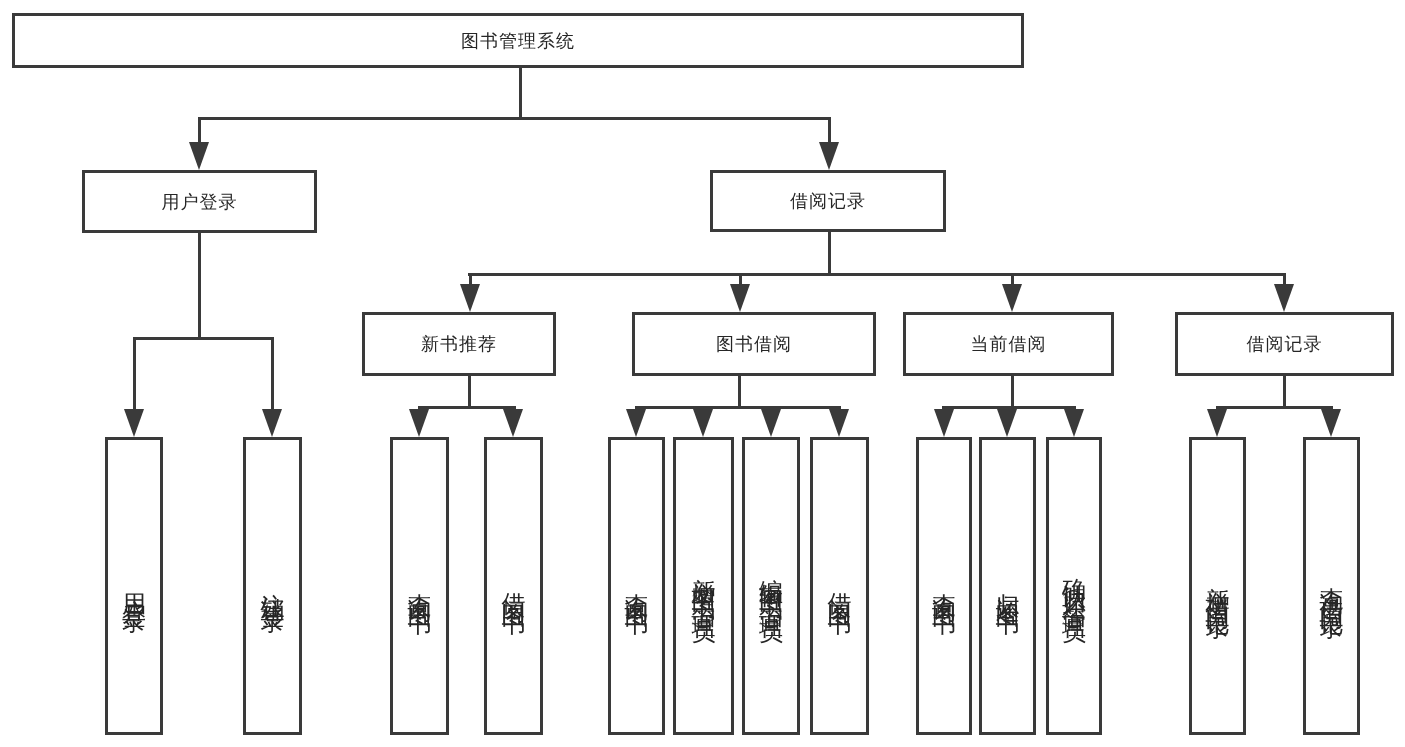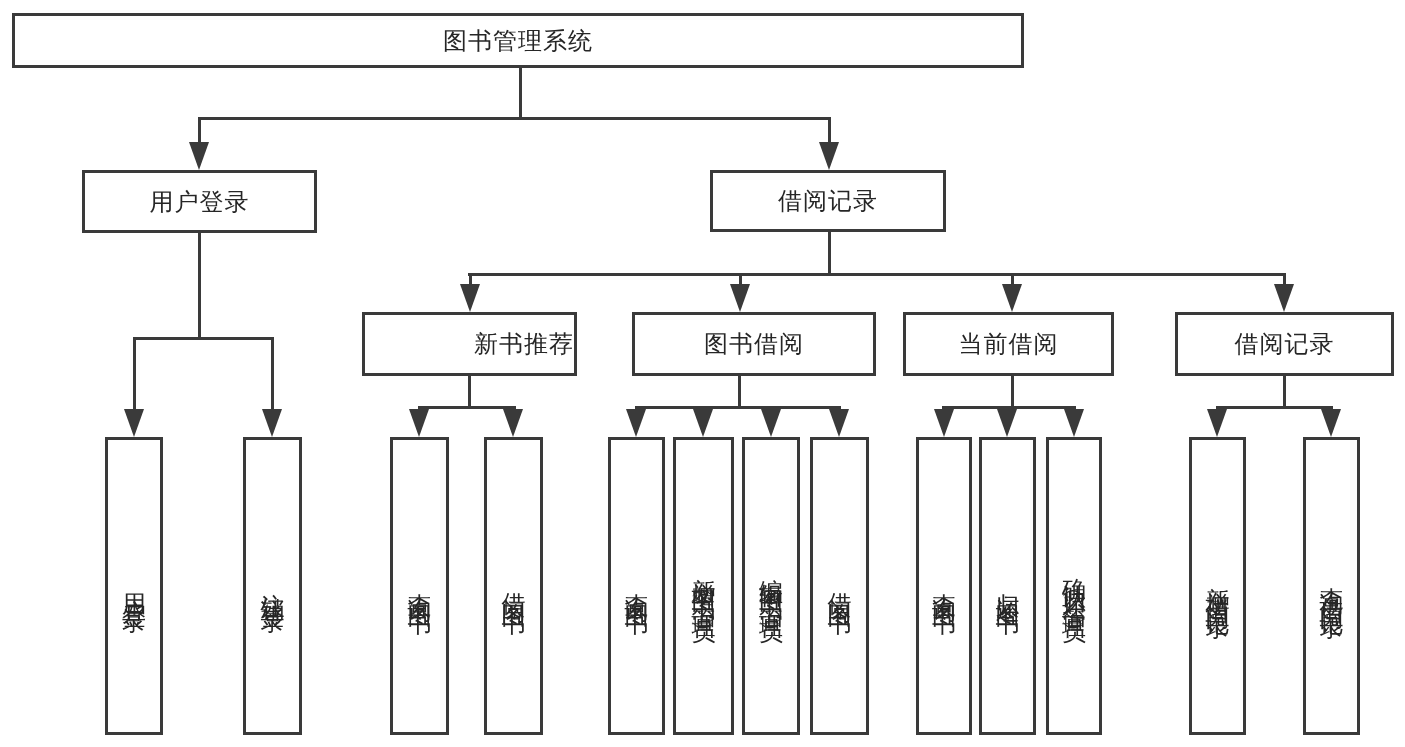--- a/index.html
+++ b/index.html
@@ -4,21 +4,21 @@
 <style>
   html,body{margin:0;padding:0;background:#fff;}
   .canvas{
     position:relative;width:1405px;height:747px;background:#ffffff;overflow:hidden;
     font-family:"Liberation Sans","DejaVu Sans",sans-serif;color:#262626;
   }
   .box{
     position:absolute;box-sizing:border-box;background:#ffffff;
     border:3px solid #3a3a3a;display:flex;align-items:center;justify-content:center;
   }
-  .hlabel{font-size:24px;letter-spacing:1px;white-space:nowrap;}
+  .hlabel{font-size:18px;letter-spacing:1px;white-space:nowrap;}
   .vbox .vlabel{
     writing-mode:vertical-rl;text-orientation:mixed;
     font-size:24px;letter-spacing:6px;line-height:1;
   }
   .line{position:absolute;background:#3a3a3a;}
   .arrowhead{
     position:absolute;width:0;height:0;
     border-left:10px solid transparent;border-right:10px solid transparent;
     border-top:28px solid #3a3a3a;
   }
@@ -36,21 +36,21 @@
     <span class="hlabel">图书管理系统</span>
   </div>
 
   <div class="box" style="left:82px;top:170px;width:235px;height:63px;">
     <span class="hlabel">用户登录</span>
   </div>
   <div class="box" style="left:710px;top:170px;width:236px;height:62px;">
     <span class="hlabel">借阅记录</span>
   </div>
 
-  <div class="box" style="left:362px;top:312px;width:215px;height:64px;justify-content:flex-end;">
+  <div class="box" style="left:362px;top:312px;width:194px;height:64px;">
     <span class="hlabel">新书推荐</span>
   </div>
   <div class="box" style="left:632px;top:312px;width:244px;height:64px;">
     <span class="hlabel">图书借阅</span>
   </div>
   <div class="box" style="left:903px;top:312px;width:211px;height:64px;">
     <span class="hlabel">当前借阅</span>
   </div>
   <div class="box" style="left:1175px;top:312px;width:219px;height:64px;">
     <span class="hlabel">借阅记录</span>

